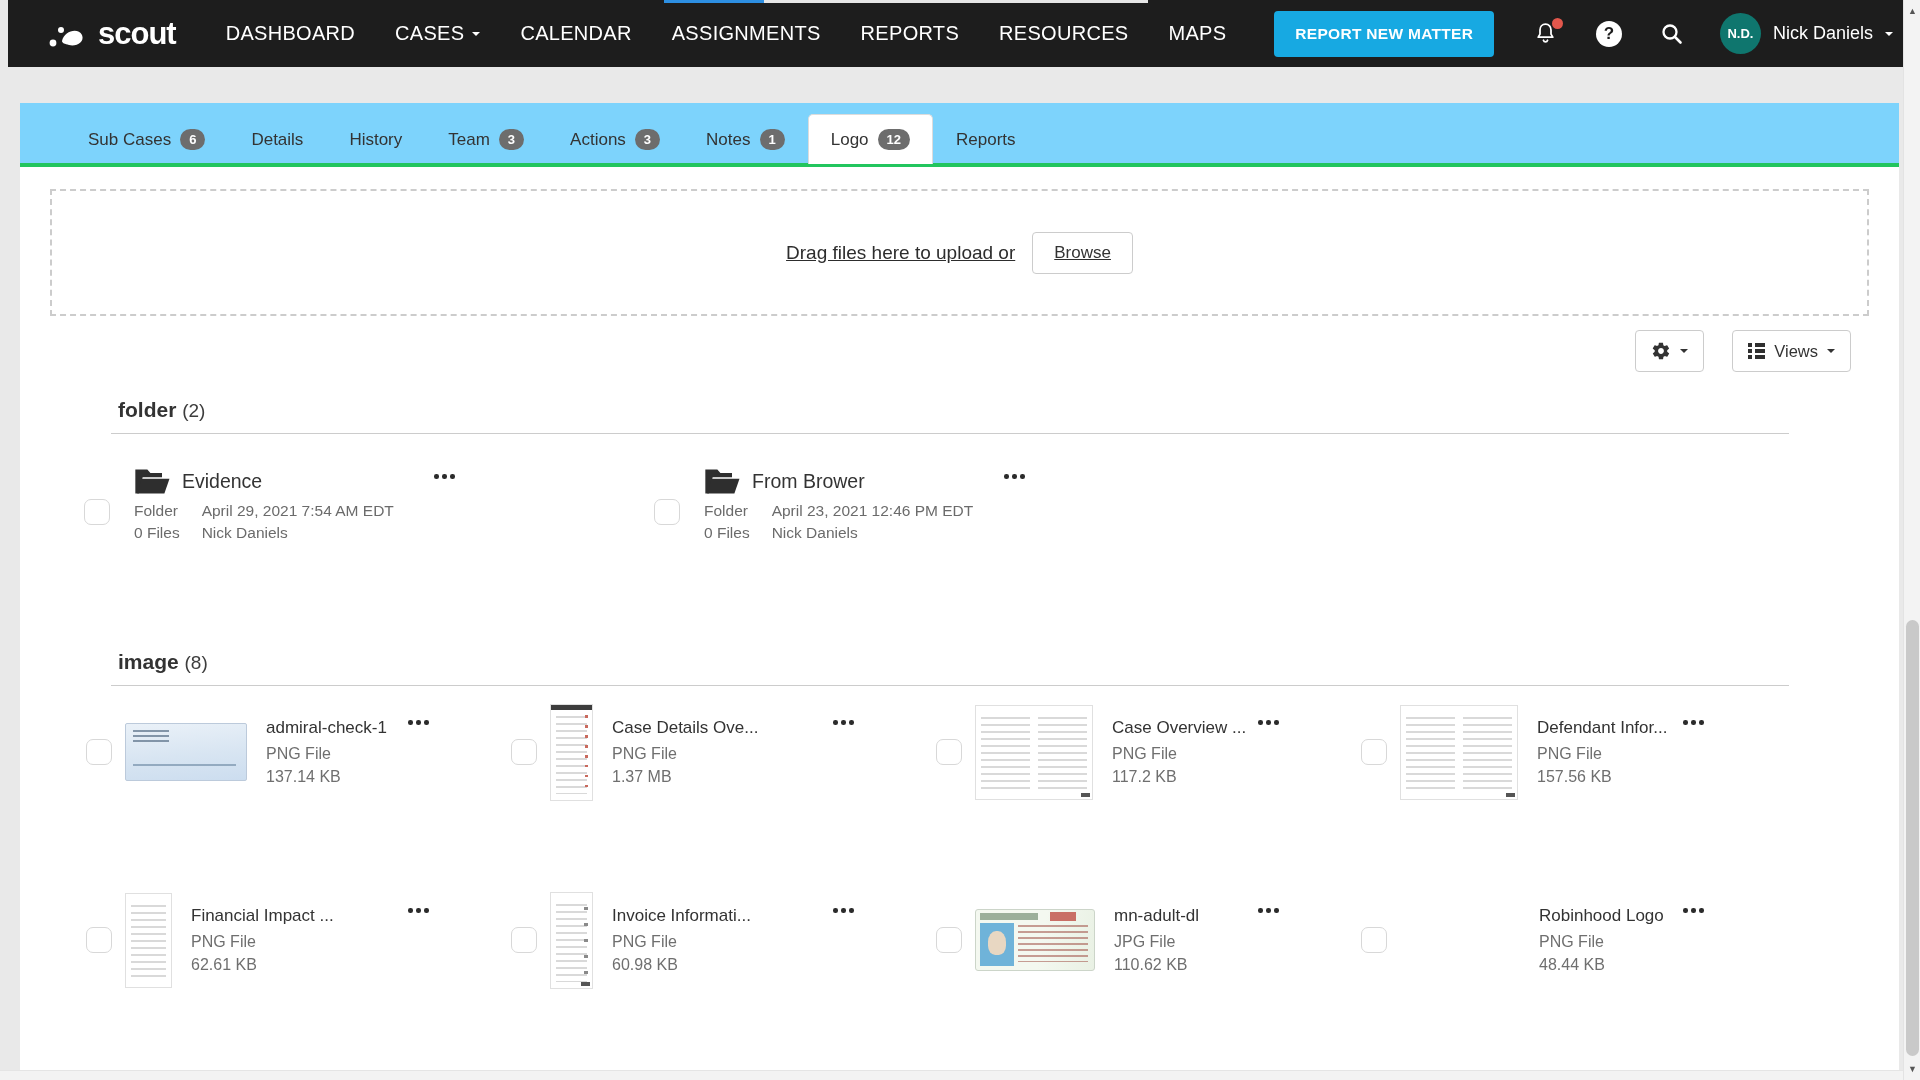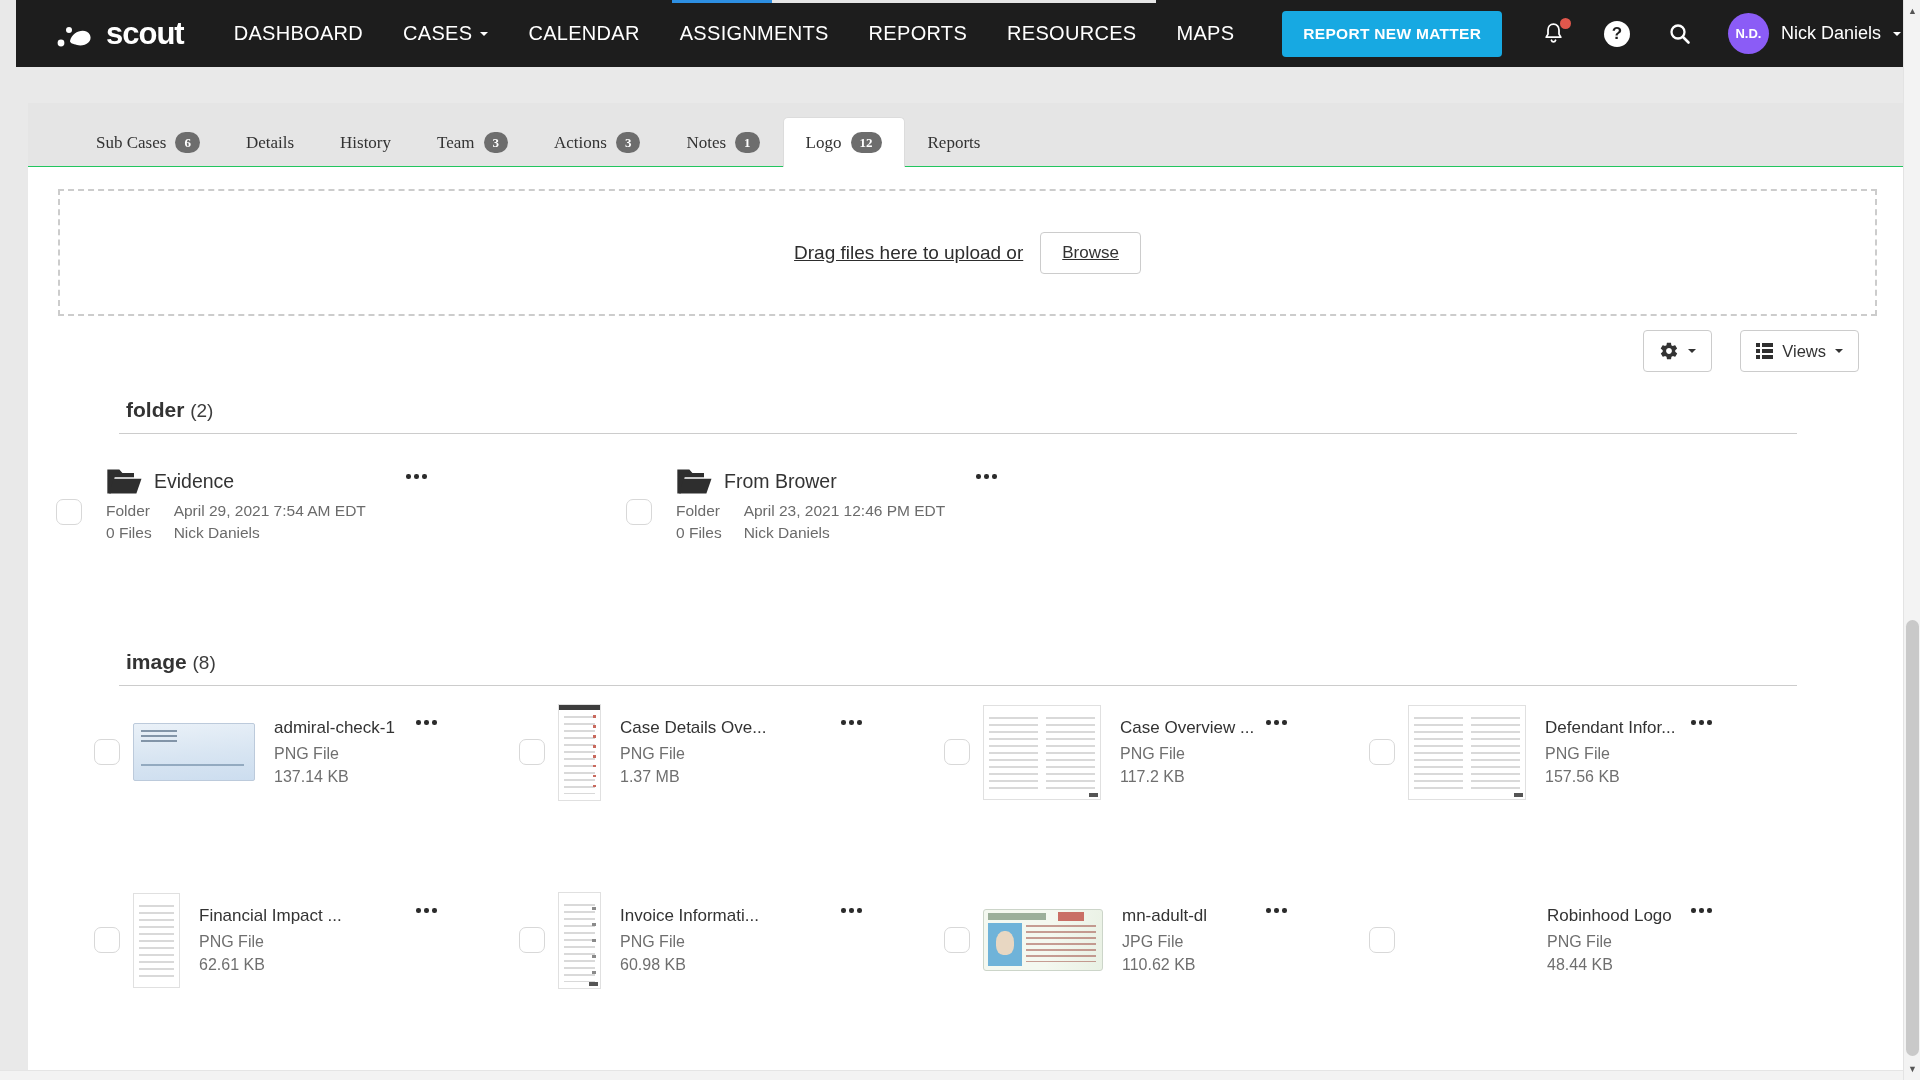--- a/index.html
+++ b/index.html
@@ -3,21 +3,21 @@
 <meta charset="utf-8">
 <style>
   * { box-sizing: border-box; margin: 0; padding: 0; }
   html,body { width:1920px; height:1080px; overflow:hidden; }
   body {
     background:#e9e9e9;
     font-family:"Liberation Sans","DejaVu Sans",sans-serif;
     color:#333;
     position:relative;
   }
-  .page { position:absolute; left:16px; top:0; width:1903px; height:1070px; }
+  .page { position:absolute; left:8px; top:0; width:1903px; height:1070px; }
 
   
   .progress-track { position:absolute; top:0; left:656px; width:484px; height:3px; background:#e6e6e6; z-index:60; }
   .progress-fill  { position:absolute; top:0; left:0; width:100px; height:3px; background:#2d8fe2; }
 
   
   .navbar { height:67px; background:#1d1d1d; display:flex; align-items:center; padding-left:40px; }
   .logo { display:flex; align-items:center; gap:4px; margin-right:50px; }
   .logo-text { color:#fff; font-size:31px; font-weight:600; letter-spacing:-1px; }
   .nav-links { display:flex; align-items:center; gap:40px; }
@@ -25,30 +25,30 @@
   .caret { width:0; height:0; border:4.5px solid transparent; border-top-color:#fff; margin-top:4px; }
   .report-btn { margin-left:48px; background:#17a9e2; color:#fff; border:none; border-radius:4px;
     padding:14px 21px; font-size:15.5px; font-weight:600; letter-spacing:.3px; cursor:pointer;
     font-family:inherit; white-space:nowrap; }
   .nav-right { margin-left:auto; display:flex; align-items:center; gap:33px; padding-right:18px; }
   .icon-btn { position:relative; width:30px; height:30px; display:flex; align-items:center; justify-content:center; cursor:pointer; }
   .notif-dot { position:absolute; top:-1px; right:-2px; width:11px; height:11px; border-radius:50%; background:#e2574c; }
   .help-circle { width:26px; height:26px; border-radius:50%; background:#fff; color:#1d1d1d;
     font-weight:700; font-size:17px; display:flex; align-items:center; justify-content:center; }
   .user-chip { display:flex; align-items:center; gap:12px; cursor:pointer; }
-  .avatar { width:41px; height:41px; border-radius:50%; background:#8b5cf6; color:#fff;
+  .avatar { width:41px; height:41px; border-radius:50%; background:#0f766e; color:#fff;
     font-size:13px; font-weight:700; display:flex; align-items:center; justify-content:center; }
   .user-name { color:#fff; font-size:18px; }
 
   
   .card { margin:0 12px; background:#fff; height:1003px; }
 
   
-  .tabstrip { margin-top:36px; background:#e5e5e5; border-bottom:1px solid #22c55e;
-    padding:0 0 0 45px; display:flex; align-items:flex-end; height:64px;font-family:Liberation Serif, serif; }
+  .tabstrip { margin-top:36px; background:#7dd3fc; border-bottom:4px solid #22c55e;
+    padding:0 0 0 45px; display:flex; align-items:flex-end; height:64px; }
   .tab { padding:14px 22px; font-size:17px; color:#333; cursor:pointer; display:flex; align-items:center; gap:9px;
     border:1px solid transparent; border-bottom:none; border-radius:5px 5px 0 0; margin-bottom:-1px; white-space:nowrap; }
   .tab.active { background:#fff; border-color:#dcdcdc; position:relative; z-index:2; }
   .badge { background:#6d6d6d; color:#fff; font-size:13px; font-weight:700; padding:4px 9px; border-radius:12px; line-height:1; }
 
   
   .dropzone { margin:22px 30px 0 30px; border:2px dashed #cccccc; height:127px;
     display:flex; align-items:center; justify-content:center; font-size:19px; color:#2d2d2d;text-decoration:underline; }
   .browse-btn { margin-left:17px; background:#fff; border:1px solid #ccc; border-radius:4px;
     padding:10px 21px; font-size:17px; color:#333; cursor:pointer; font-family:inherit; }
@@ -67,21 +67,21 @@
   .sec-name { font-weight:700; }
   .sec-count { font-weight:400; color:#3d3d3d; font-size:19px; }
   .rule { border-bottom:1px solid #cccccc; margin:11px 110px 0 91px; }
 
   .cb { width:26px; height:26px; border:1px solid #d8d8d8; border-radius:7px; background:#fff; flex:none; cursor:pointer; }
 
   .dots { position:absolute; display:flex; gap:3.5px; cursor:pointer; }
   .dots i { width:4.5px; height:4.5px; border-radius:50%; background:#2b2b2b; }
 
   
-  .folder-grid { display:flex; padding-left:28px; margin-top:28px; }
+  .folder-grid { display:flex; padding-left:64px; margin-top:28px; }
   .folder-item { width:570px; display:flex; align-items:center; position:relative; height:86px; }
   .folder-item .cb { margin-right:24px; margin-top:14px; }
   .folder-title-row { display:flex; align-items:center; gap:12px; font-size:19.5px; color:#333; }
   .folder-icon { width:36px; height:27px; flex:none; }
   .folder-meta { display:grid; grid-template-columns:max-content max-content; column-gap:22px; row-gap:4px;
     font-size:15.5px; color:#6b6b6b; margin-top:7px; }
   .folder-item .dots { left:350px; top:12px; }
 
   
   .image-grid { display:grid; grid-template-columns:repeat(4,425px); row-gap:88px; padding-left:66px; margin-top:16px; }

